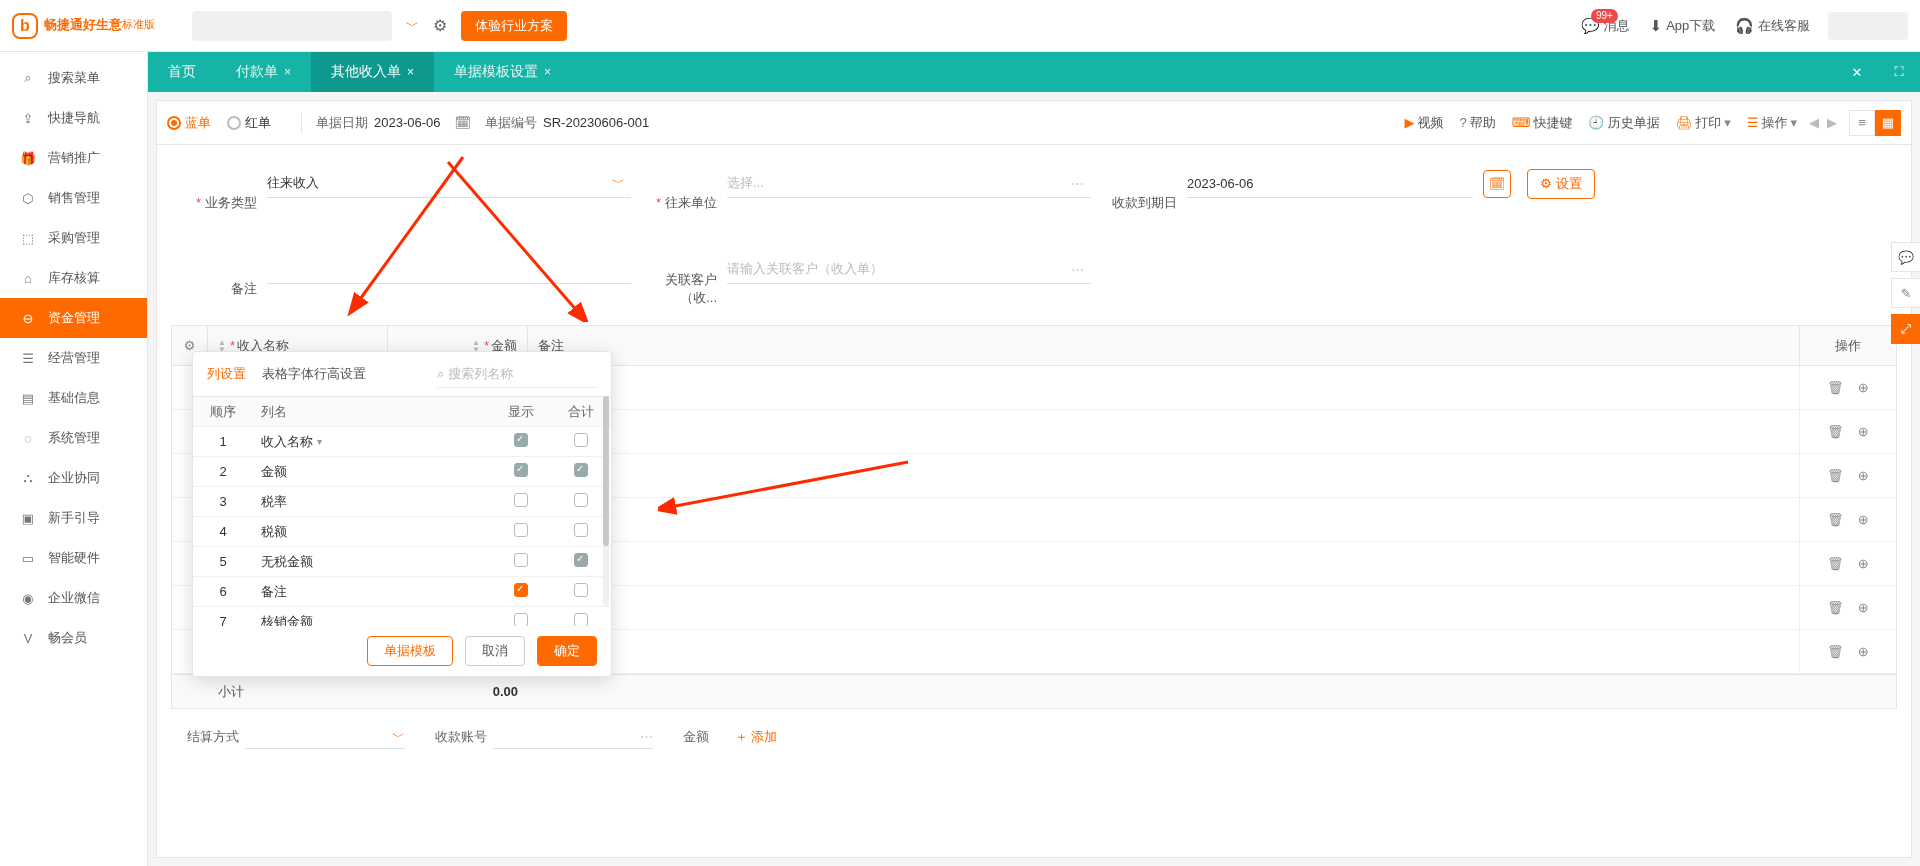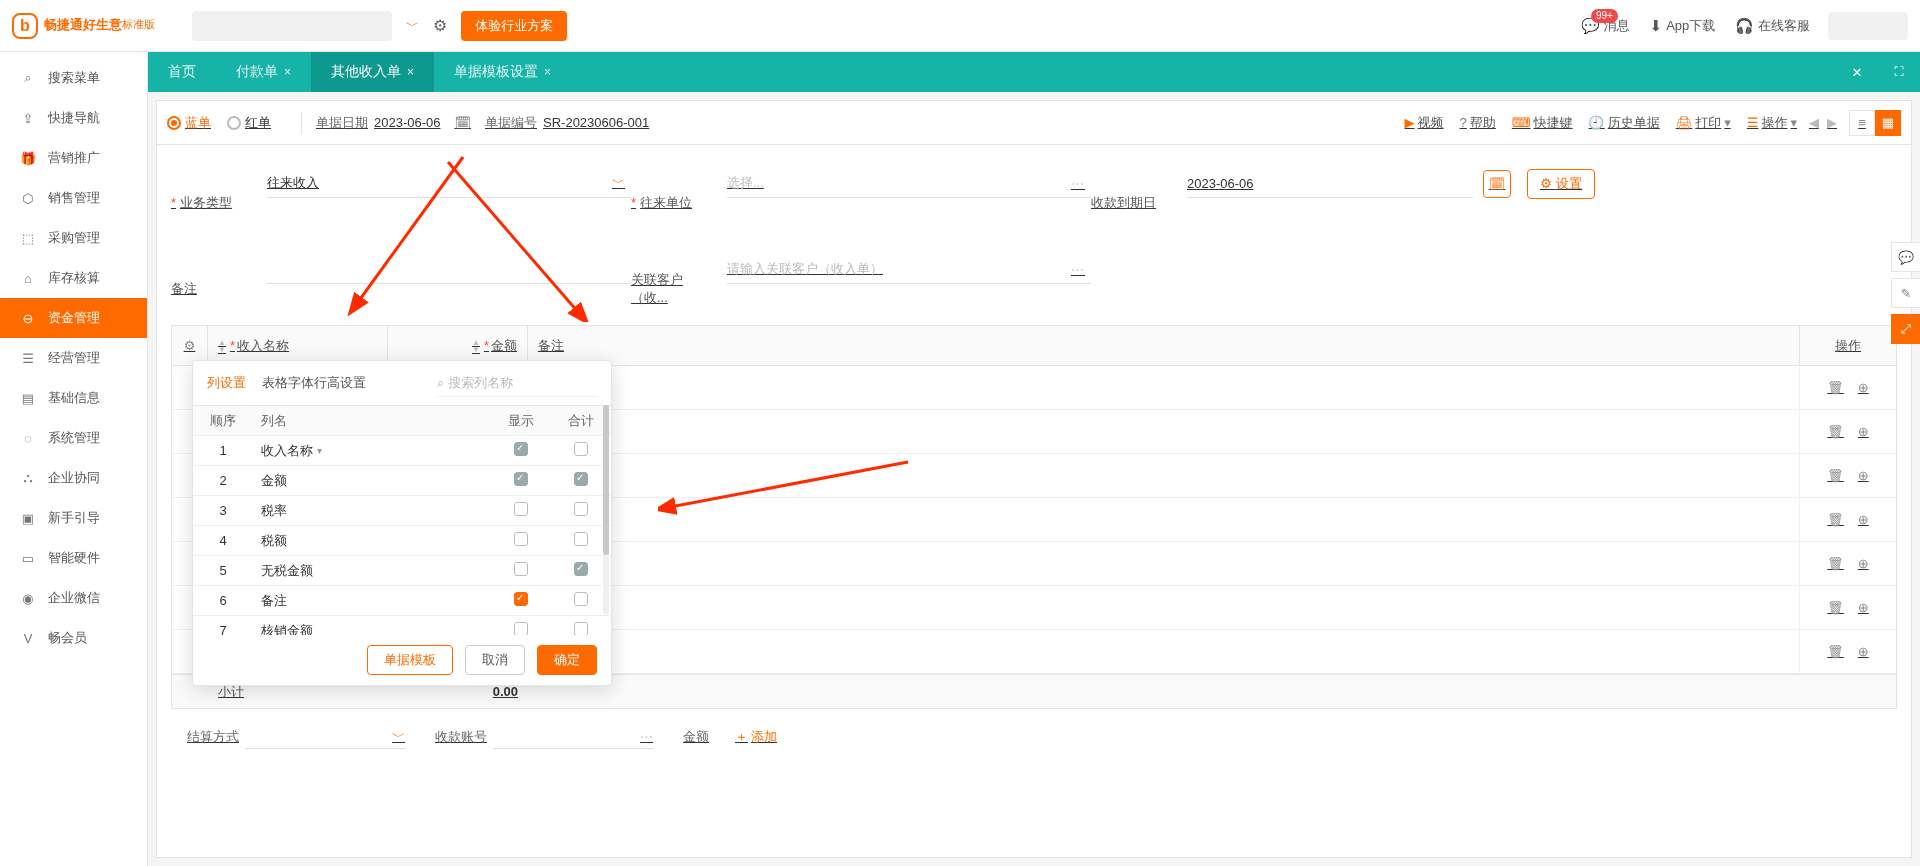--- a/index.html
+++ b/index.html
@@ -38,21 +38,21 @@
   .sb-item.active .ic{color:#fff;}
   .main{flex:1;display:flex;flex-direction:column;background:var(--bg);position:relative;}
   
   .tabs{background:var(--teal);height:40px;display:flex;align-items:stretch;}
   .tab{display:flex;align-items:center;padding:0 20px;color:#e5f8f6;cursor:pointer;font-size:14px;}
   .tab .close{margin-left:6px;font-size:12px;}
   .tab.active{background:#0e998e;color:#fff;}
   .tabs-spacer{flex:1;}
   .tab-ctrl{width:42px;display:flex;align-items:center;justify-content:center;color:#fff;cursor:pointer;}
   
-  .page{flex:1;margin:8px;background:#fff;border:1px solid var(--border);display:flex;flex-direction:column;text-decoration:underline;}
+  .page{flex:1;margin:8px;background:#fff;border:1px solid var(--border);display:flex;flex-direction:column;}
   
   .toolbar{height:44px;display:flex;align-items:center;border-bottom:1px solid var(--border);padding:0 10px;}
   .radio{display:flex;align-items:center;margin-right:16px;cursor:pointer;}
   .radio .dot{width:14px;height:14px;border:2px solid #bbb;border-radius:50%;margin-right:4px;display:flex;align-items:center;justify-content:center;}
   .radio.sel .dot{border-color:var(--orange);}
   .radio.sel .dot::after{content:"";width:6px;height:6px;background:var(--orange);border-radius:50%;}
   .radio.sel span{color:var(--orange);}
   .tb-sep{width:1px;height:22px;background:var(--border);margin:0 14px;}
   .tb-label{color:#666;margin-right:6px;}
   .tb-val{color:#333;margin-right:14px;}
@@ -63,21 +63,21 @@
   .tb-link.grey .ic{color:#777;}
   .pager-ic{color:#bbb;margin:0 4px;cursor:pointer;}
   .viewmode{display:flex;margin-left:8px;}
   .viewmode div{width:26px;height:26px;border:1px solid var(--border);display:flex;align-items:center;justify-content:center;color:#888;cursor:pointer;}
   .viewmode div.active{background:var(--orange);color:#fff;border-color:var(--orange);}
   
   .form-row{display:flex;align-items:center;padding:10px 14px;}
   .field{display:flex;align-items:center;width:460px;}
   .field.wide{width:420px;}
   .field .star{color:var(--red);margin-right:4px;}
-  .f-label{width:96px;color:#555;padding-right:10px;margin-top:39px;}
+  .f-label{width:96px;text-align:right;color:#555;padding-right:10px;margin-top:39px;}
   .f-val{flex:1;border-bottom:1px solid #e0e0e0;height:28px;display:flex;align-items:center;color:#333;padding-right:6px;}
   .f-val.ph{color:#bbb;}
   .f-drop{color:var(--orange);margin-left:auto;}
   .f-dots{color:#bbb;margin-left:auto;letter-spacing:1px;}
   .date-ic{width:28px;height:28px;border:1px solid var(--orange);color:var(--orange);display:flex;align-items:center;justify-content:center;border-radius:4px;margin-left:10px;cursor:pointer;}
   .setting-btn{border:1px solid var(--orange);color:var(--orange);background:#fff;height:30px;padding:0 12px;border-radius:4px;margin-left:16px;cursor:pointer;}
   
   .tbl-wrap{margin:8px 14px 0;border:1px solid var(--border);position:relative;}
   .tbl-head{display:flex;height:40px;background:#fafafa;border-bottom:1px solid var(--border);}
   .th{display:flex;align-items:center;padding:0 10px;border-right:1px solid var(--border);color:#555;}
@@ -98,21 +98,21 @@
   .td.remark{flex:1;}
   .td.actions{flex:0 0 96px;justify-content:center;color:#888;gap:14px;}
   .td.actions span{cursor:pointer;}
   .subtotal{display:flex;height:34px;background:#fafafa;border-top:1px solid var(--border);}
   .subtotal .c1{width:36px;}
   .subtotal .lab{flex:0 0 180px;display:flex;align-items:center;padding:0 10px;color:#555;}
   .subtotal .amt{flex:0 0 140px;display:flex;align-items:center;justify-content:flex-end;padding:0 10px;font-weight:bold;}
   .subtotal .rest{flex:1;}
   .subtotal .act{flex:0 0 96px;}
   
-  .popover{position:absolute;left:20px;top:34px;width:420px;background:#fff;border:1px solid var(--border);box-shadow:0 4px 20px rgba(0,0,0,.15);border-radius:4px;z-index:50;}
+  .popover{position:absolute;left:20px;top:25px;width:420px;background:#fff;border:1px solid var(--border);box-shadow:0 4px 20px rgba(0,0,0,.15);border-radius:4px;z-index:50;}
   .pop-tabs{display:flex;align-items:center;height:44px;padding:0 14px;}
   .pop-tab{margin-right:16px;cursor:pointer;color:#555;}
   .pop-tab.active{color:var(--orange);}
   .pop-search{margin-left:auto;display:flex;align-items:center;border-bottom:1px solid #eee;height:28px;width:160px;color:#bbb;}
   .pop-search .ic{margin-right:4px;color:#aaa;}
   .pop-table{max-height:230px;overflow:auto;border-top:1px solid var(--border);}
   .pop-head,.pop-row{display:flex;align-items:center;height:30px;border-bottom:1px solid #f0f0f0;}
   .pop-head{background:#fafafa;color:#666;font-weight:500;}
   .pc-seq{width:60px;text-align:center;}
   .pc-name{flex:1;padding:0 8px;display:flex;align-items:center;}

